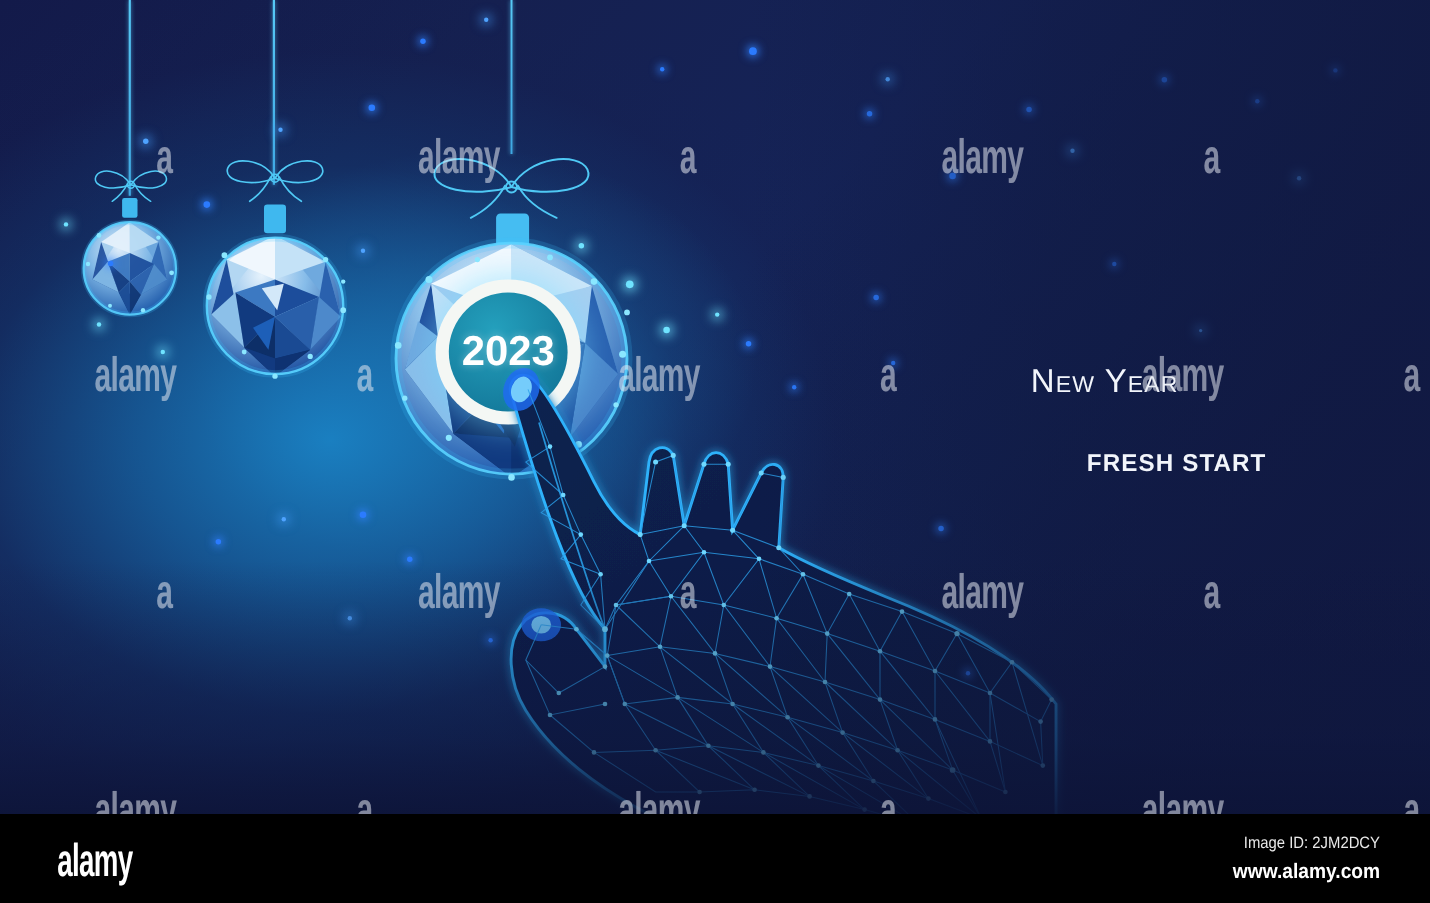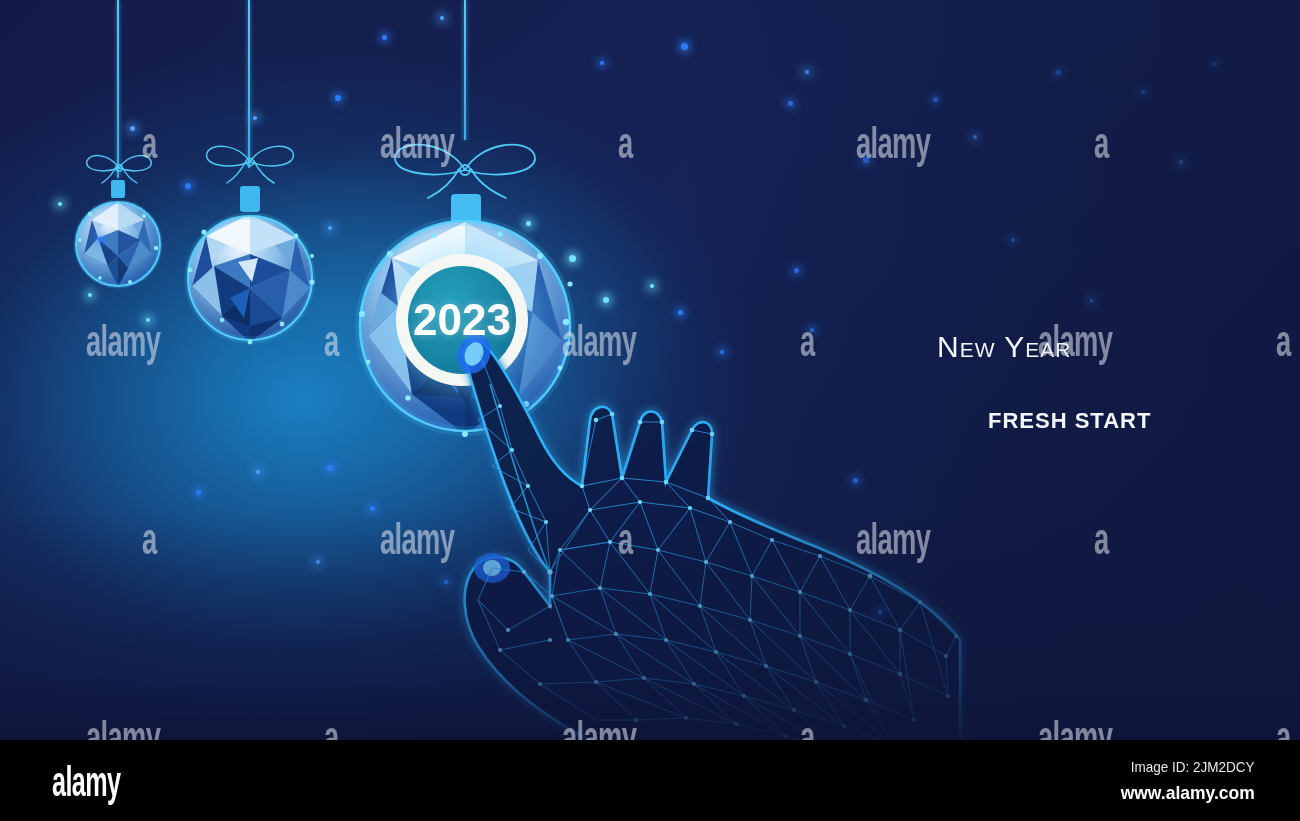--- a/index.html
+++ b/index.html
@@ -60,21 +60,21 @@
     background:#f4f7f4;
     box-shadow:0 0 26px 6px rgba(120,220,255,0.45);
   }
   .btn2023 .face {
     position:absolute; inset:12px; border-radius:50%;
     background:radial-gradient(circle at 38% 32%, #24a0bd 0%, #1b8aa9 45%, #13789a 80%, #0f6d90 100%);
   }
   .btn2023 .label {
     position:relative; z-index:3;
     color:#ffffff; font-weight:bold; letter-spacing:0px;
-    font-size:44px; line-height:1;
+    font-size:38px; line-height:1;
     text-shadow:0 0 8px rgba(255,255,255,0.35);
   }
 
   
   .hand { position:absolute; left:400px; top:310px; }
   .hand svg { display:block; overflow:visible; }
 
   
   .particle {
     position:absolute; border-radius:50%;

